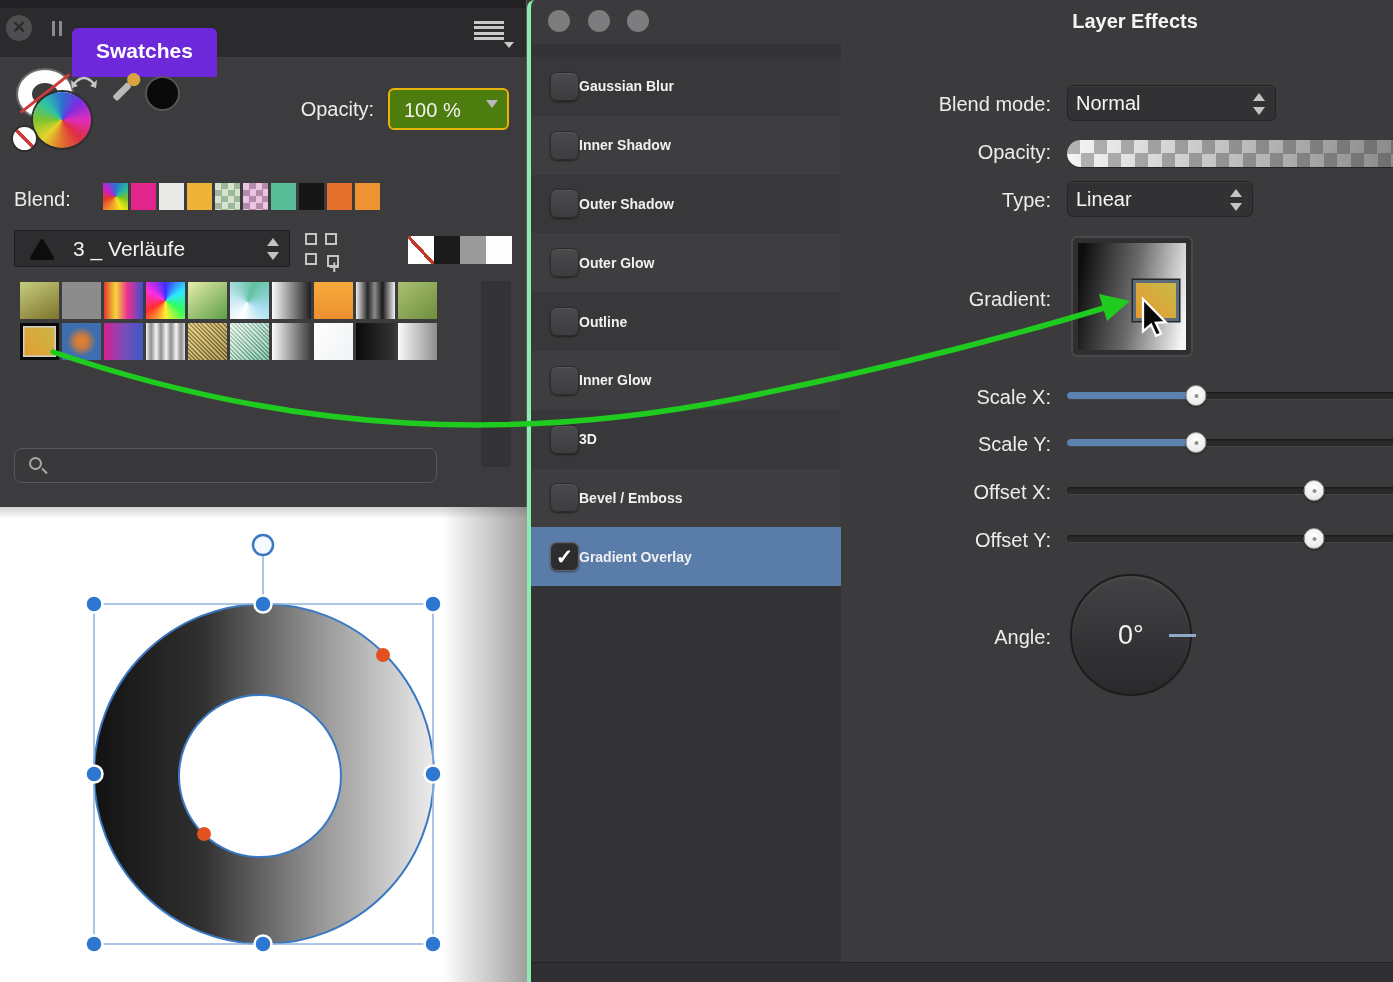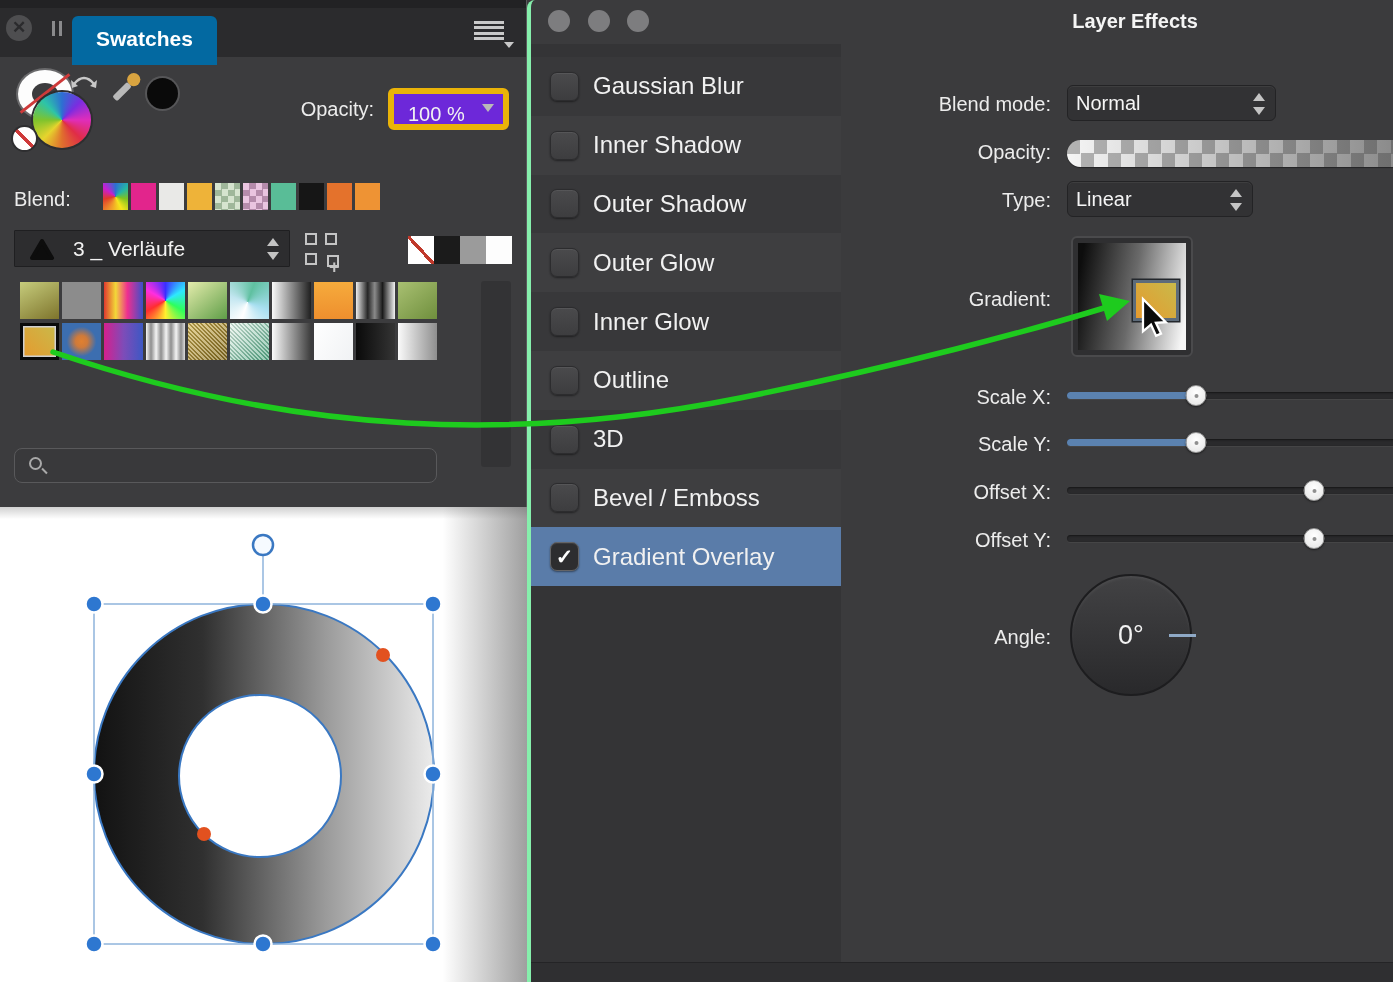--- a/index.html
+++ b/index.html
@@ -10,22 +10,22 @@
   
   .swatches-panel { position:absolute; left:0; top:0; width:527px; height:507px;
     background:#3c3c3e; border-right:1px solid #5a5a5c; }
   .panel-topstrip { position:absolute; left:0; top:0; width:100%; height:8px; background:#222224; }
   .tab-strip { position:absolute; left:0; top:8px; width:100%; height:49px; background:#2b2b2d; }
   .close-btn { position:absolute; left:6px; top:7px; width:26px; height:26px; border-radius:50%;
     background:#4e4e50; color:#2b2b2d; font-size:17px; font-weight:bold; text-align:center; line-height:25px; }
   .drag-handle { position:absolute; left:52px; top:13px; width:12px; height:15px; }
   .drag-handle span { position:absolute; top:0; width:3px; height:15px; background:#8a8a8c; }
   .drag-handle span:first-child { left:0; } .drag-handle span:last-child { left:7px; }
-  .tab-swatches { position:absolute; left:72px; top:8px; height:49px; padding:0 24px;
-    background:#0369a1; border-radius:6px 6px 0 0; color:#ffffff; font-size:21px; font-weight:bold;
+  .tab-swatches { position:absolute; left:72px; top:20px; height:49px; padding:0 24px;
+    background:#6d28d9; border-radius:6px 6px 0 0; color:#ffffff; font-size:21px; font-weight:bold;
     line-height:46px; }
   .panel-menu { position:absolute; right:16px; top:10px; width:36px; height:28px; }
   .panel-menu i { display:block; width:30px; height:3px; background:#c9c9c9; margin:2.5px 0; }
   .panel-menu b { position:absolute; right:-4px; bottom:-2px; width:0; height:0;
     border-left:5px solid transparent; border-right:5px solid transparent; border-top:6px solid #c9c9c9; }
 
   
   .stroke-ring { position:absolute; left:18px; top:70px; width:54px; height:48px; border-radius:50%;
     background:#fdfdfd; box-shadow:0 0 0 2px #6a6a6c; }
   .stroke-ring::before { content:""; position:absolute; left:14px; top:13px; width:26px; height:22px;
@@ -39,21 +39,21 @@
     background:linear-gradient(to top right,#ffffff 44%,#cf3a3a 44%,#cf3a3a 56%,#ffffff 56%);
     box-shadow:0 0 0 2px #2e2e30; }
   .swap-arrows { position:absolute; left:70px; top:68px; }
   .eyedropper { position:absolute; left:112px; top:72px; width:34px; height:36px; }
   .current-colour { position:absolute; left:147px; top:78px; width:31px; height:31px; border-radius:50%;
     background:#0a0a0a; box-shadow:0 0 0 2px #565658; }
 
   .opacity-label { position:absolute; left:278px; top:98px; width:96px; text-align:right;
     color:#ececec; font-size:20px; }
   .opacity-combo { position:absolute; left:388px; top:88px; width:121px; height:42px;
-    background:#6d28d9; border:6px solid #eab308; border-radius:6px; color:#f2f2f2;
+    background:#4d7c0f; border:2px solid #eab308; border-radius:6px; color:#f2f2f2;
     font-size:20px; line-height:40px; padding-left:14px; }
   .opacity-combo .caret { position:absolute; right:9px; top:10px; width:0; height:0;
     border-left:6px solid transparent; border-right:6px solid transparent; border-top:8px solid #b9b9b9; }
 
   .recent-label { position:absolute; left:14px; top:188px; color:#ececec; font-size:20px; }
   .recent-row { position:absolute; left:103px; top:183px; display:flex; gap:3px; }
   .recent-row .sw { width:25px; height:27px; }
 
   .palette-select { position:absolute; left:14px; top:230px; width:276px; height:37px;
     background:#2d2d2f; border:1px solid #1f1f21; border-radius:1px; color:#f2f2f2;
@@ -106,21 +106,21 @@
   .effects-col { position:absolute; left:0; top:44px; width:310px; height:918px; background:#343436; }
   .effect-row { position:relative; width:310px; height:58.8px; display:flex; align-items:center; }
   .effect-row:nth-child(odd) { background:#3e3e40; }
   .effect-row:nth-child(even) { background:#38383a; }
   .effect-row.selected { background:#5a7ca9; }
   .checkbox { width:29px; height:29px; margin-left:19px; border-radius:7px;
     background:linear-gradient(180deg,#4a4a4c,#3d3d3f); border:1px solid #2c2c2e;
     box-shadow:0 1px 2px rgba(0,0,0,0.45), inset 0 1px 0 rgba(255,255,255,0.07);
     color:#ffffff; font-size:21px; font-weight:bold; text-align:center; line-height:27px; }
   .effect-row.selected .checkbox { background:#2d2d2f; border:1px solid #646466; }
-  .effect-label { margin-left:14px; color:#f1f1f1; font-size:24px; }
+  .effect-label { color:#f1f1f1; font-size:14px;font-weight:bold; }
 
   .ctl-label { position:absolute; right:342px; color:#ececec; font-size:20px; white-space:nowrap; }
   .select { position:absolute; background:#323234; border:1px solid #232325; border-radius:6px;
     color:#f5f5f5; font-size:20px; line-height:34px; padding-left:8px;
     box-shadow:inset 0 1px 0 rgba(255,255,255,0.06); }
   .blend-select { left:536px; top:85px; width:209px; height:36px; }
   .type-select  { left:536px; top:181px; width:186px; height:36px; }
 
   .opacity-bar { position:absolute; left:536px; top:140px; width:340px; height:27px;
     border-radius:14px 0 0 14px; overflow:hidden; box-shadow:0 1px 1px rgba(0,0,0,.4);
@@ -321,25 +321,25 @@
       <div class="effect-row">
         <div class="checkbox"></div>
         <div class="effect-label">Outer Shadow</div>
         </div>
       <div class="effect-row">
         <div class="checkbox"></div>
         <div class="effect-label">Outer Glow</div>
         </div>
       <div class="effect-row">
         <div class="checkbox"></div>
+        <div class="effect-label">Outline</div>
+        </div>
+      <div class="effect-row">
+        <div class="checkbox"></div>
         <div class="effect-label">Inner Glow</div>
-        </div>
-      <div class="effect-row">
-        <div class="checkbox"></div>
-        <div class="effect-label">Outline</div>
         </div>
       <div class="effect-row">
         <div class="checkbox"></div>
         <div class="effect-label">3D</div>
         </div>
       <div class="effect-row">
         <div class="checkbox"></div>
         <div class="effect-label">Bevel / Emboss</div>
         </div>
       <div class="effect-row selected">

